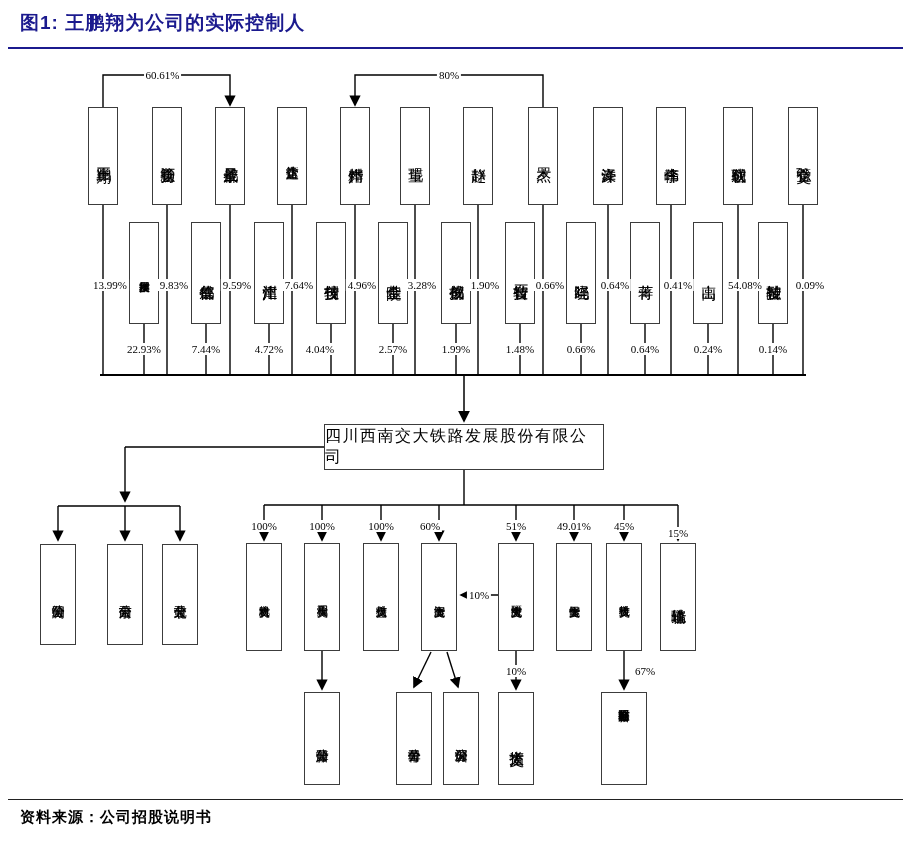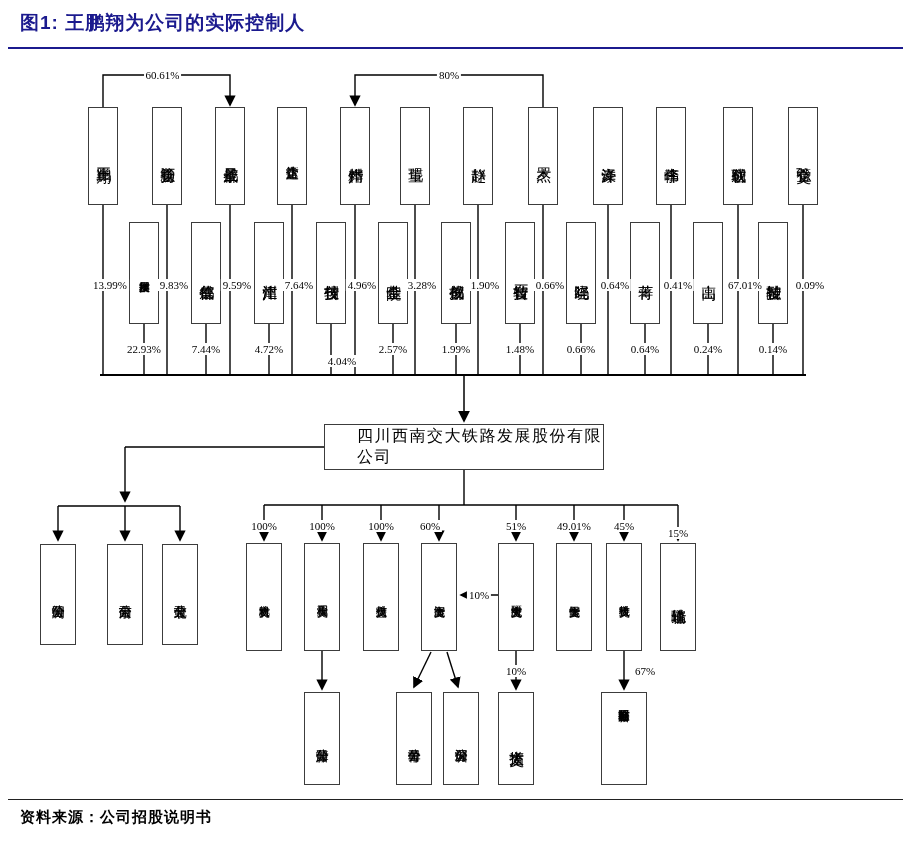--- a/index.html
+++ b/index.html
@@ -13,21 +13,21 @@
   .node{position:absolute;background:#fff;border:1.5px solid #3c3c3c;
        display:flex;align-items:center;justify-content:center;box-sizing:border-box;}
   .vtext{writing-mode:vertical-rl;text-orientation:upright;line-height:1.18;
        font-family:"Liberation Serif",serif;}
   .pct{position:absolute;transform:translate(-50%,-50%);background:#fff;
        font-family:"Liberation Serif",serif;font-size:11px;padding:0 2px;white-space:nowrap;z-index:3;}
   .pct.big{font-size:11px;}
   .company-box{position:absolute;left:324px;top:424px;width:280px;height:46px;
        background:#fff;border:1.5px solid #3c3c3c;box-sizing:border-box;
        display:flex;align-items:center;justify-content:center;
-       font-size:16px;letter-spacing:1.5px;z-index:2;padding-left:32px;}
+       font-size:16px;letter-spacing:1.5px;z-index:2;}
   .footer-rule{position:absolute;left:8px;top:799px;width:895px;border-top:1.5px solid #222;}
   .source-note{position:absolute;left:20px;top:808px;font-size:15px;font-weight:bold;
        font-family:"Liberation Serif",serif;letter-spacing:1px;}
 </style>
 </head>
 <body>
 
 <div class="page-title" style="color: rgb(27, 26, 142);">图1: 王鹏翔为公司的实际控制人</div>
 <div class="title-rule" style="border-top-color: rgb(27, 26, 142);"></div>
 
@@ -127,41 +127,41 @@
       <span class="vtext" style="font-size: 15px;">许泽豪</span>
     </div>
     <span class="pct" style="left: 615px; top: 285px;">0.64%</span>
     <div class="node" style="left: 656px; top: 107px; width: 30px; height: 98px;">
       <span class="vtext" style="font-size: 15px;">李伟峰</span>
     </div>
     <span class="pct" style="left: 678px; top: 285px;">0.41%</span>
     <div class="node" style="left: 723px; top: 107px; width: 30px; height: 98px;">
       <span class="vtext" style="font-size: 15px;">成创智联</span>
     </div>
-    <span class="pct" style="left: 745px; top: 285px;">67.01%</span>
+    <span class="pct" style="left: 745px; top: 285px;">54.08%</span>
     <div class="node" style="left: 788px; top: 107px; width: 30px; height: 98px;">
       <span class="vtext" style="font-size: 15px;">弘交企管</span>
     </div>
     <span class="pct" style="left: 810px; top: 285px;">0.09%</span>
     <div class="node" style="left: 129px; top: 222px; width: 30px; height: 102px;">
       <span class="vtext" style="font-size: 11px;">科技发展集团</span>
     </div>
     <span class="pct" style="left: 144px; top: 349px;">22.93%</span>
     <div class="node" style="left: 191px; top: 222px; width: 30px; height: 102px;">
       <span class="vtext" style="font-size: 15px;">成都鲁信</span>
     </div>
     <span class="pct" style="left: 206px; top: 349px;">7.44%</span>
     <div class="node" style="left: 254px; top: 222px; width: 30px; height: 102px;">
       <span class="vtext" style="font-size: 15px;">广州汇津</span>
     </div>
     <span class="pct" style="left: 269px; top: 349px;">4.72%</span>
     <div class="node" style="left: 316px; top: 222px; width: 30px; height: 102px;">
       <span class="vtext" style="font-size: 15px;">技转创投</span>
     </div>
-    <span class="pct" style="left: 342px; top: 349px; margin-top: 12px;">4.04%</span>
+    <span class="pct" style="left: 320px; top: 349px;">4.04%</span>
     <div class="node" style="left: 378px; top: 222px; width: 30px; height: 102px;">
       <span class="vtext" style="font-size: 15px;">院士基金</span>
     </div>
     <span class="pct" style="left: 393px; top: 349px;">2.57%</span>
     <div class="node" style="left: 441px; top: 222px; width: 30px; height: 102px;">
       <span class="vtext" style="font-size: 15px;">成都创投</span>
     </div>
     <span class="pct" style="left: 456px; top: 349px;">1.99%</span>
     <div class="node" style="left: 505px; top: 222px; width: 30px; height: 102px;">
       <span class="vtext" style="font-size: 15px;">技转智石</span>

